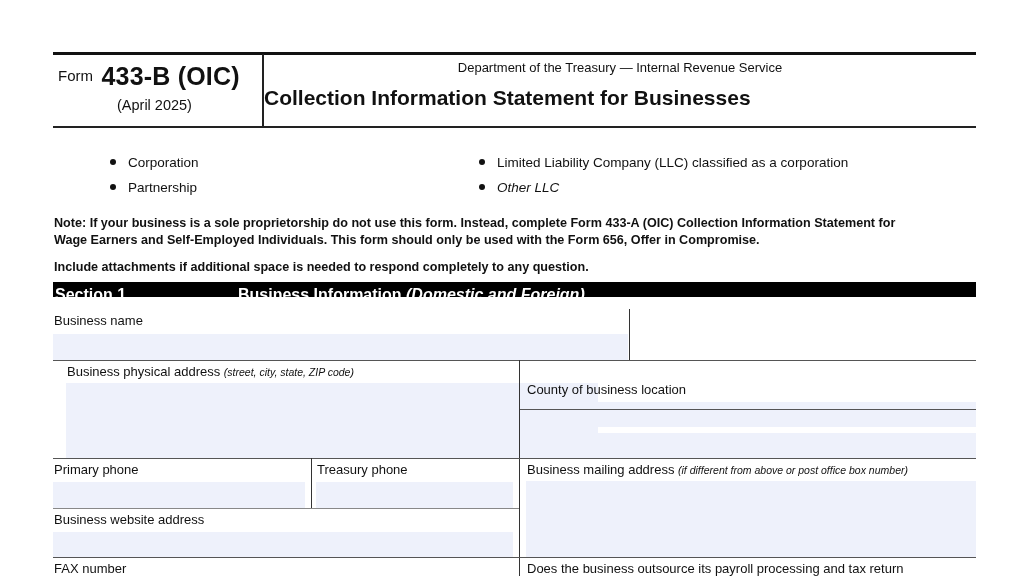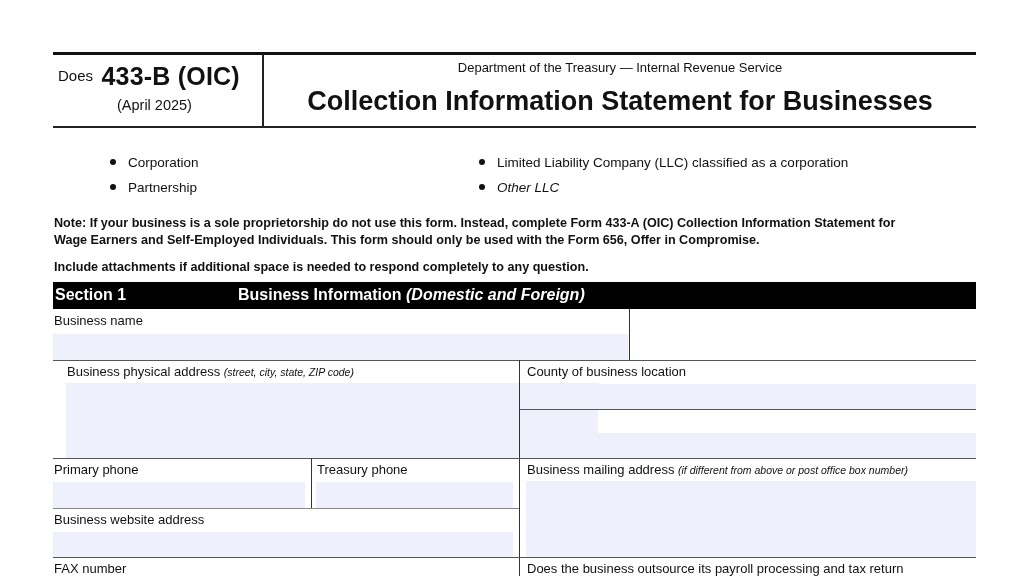--- a/index.html
+++ b/index.html
@@ -13,31 +13,31 @@
 
   
   .hdr-top-rule { position: absolute; left: 53px; top: 52px; width: 923px; height: 3px; background: #111; }
   .hdr-bottom-rule { position: absolute; left: 53px; top: 126px; width: 923px; height: 2px; background: #222; }
   .hdr-divider { position: absolute; left: 262px; top: 54px; width: 2px; height: 73px; background: #222; }
   .form-id { position: absolute; left: 58px; top: 62px; white-space: nowrap; }
   .form-id .form-word { font-size: 15px; vertical-align: 4px; }
   .form-id .form-num { font-size: 25px; font-weight: bold; margin-left: 4px; letter-spacing: 0.2px; }
   .form-date { position: absolute; left: 117px; top: 97px; font-size: 14.5px; }
   .agency { position: absolute; left: 264px; width: 712px; top: 60px; text-align: center; font-size: 13px; }
-  .form-title { position: absolute; left: 264px; width: 712px; top: 86px; text-align: center; font-size: 27px; font-weight: bold; }
+  .form-title { position: absolute; left: 264px; width: 712px; top: 86px; font-size: 21px; font-weight: bold; }
 
   
   .intro { position: absolute; left: 54px; top: 131px; font-size: 13px; font-weight: bold; }
   .bullet { position: absolute; font-size: 13.5px; white-space: nowrap; }
   .bullet .dot { display: inline-block; width: 6px; height: 6px; border-radius: 50%; background: #111; vertical-align: 2px; margin-right: 12px; }
   .note { position: absolute; left: 54px; top: 215px; width: 925px; font-size: 12.6px; font-weight: bold; line-height: 17px; }
   .attach { position: absolute; left: 54px; top: 260px; font-size: 12.6px; font-weight: bold; }
 
   
-  .section-bar { position: absolute; left: 53px; top: 282px; width: 923px; height: 27px; background: #000; color: #fff; }
+  .section-bar { position: absolute; left: 53px; top: 282px; width: 923px; height: 15px; background: #000; color: #fff; }
   .section-bar .sec-num { position: absolute; left: 2px; top: 4px; font-size: 16px; font-weight: bold; }
   .section-bar .sec-title { position: absolute; left: 185px; top: 4px; font-size: 16px; font-weight: bold; }
   .section-bar .sec-title i { font-style: italic; }
 
   
   .field { position: absolute; }
   .field .lbl { position: absolute; left: 1px; top: 3px; font-size: 13px; white-space: nowrap; }
   .field .lbl i { font-size: 10.5px; }
   .field .inp { position: absolute; left: 0; right: 0; bottom: 0; background: #eef1fb; border: none; outline: none; }
   .hline { position: absolute; height: 1px; background: #555; }
@@ -46,21 +46,21 @@
 </head>
 <body>
 
 <div class="page">
 
   <div class="hdr-top-rule"></div>
   <div class="hdr-divider"></div>
   <div class="hdr-bottom-rule"></div>
 
   <div class="form-id">
-    <span class="form-word">Does</span>
+    <span class="form-word">Form</span>
     <span class="form-num">433-B (OIC)</span>
   </div>
   <div class="form-date">(April 2025)</div>
   <div class="agency">Department of the Treasury — Internal Revenue Service</div>
   <div class="form-title">Collection Information Statement for Businesses</div>
 
 
   <div class="bullet" style="left:110px; top:155px;">
     <span class="dot"></span><span>Corporation</span>
   </div>
@@ -98,21 +98,21 @@
   <div class="field" style="left:66px; top:361px; width:532px; height:97px;">
     <span class="lbl">
       <span>Business physical address</span>
       <i>(street, city, state, ZIP code)</i>
     </span>
     <textarea class="inp" style="height: 75px; resize: none;"></textarea>
   </div>
 
   <div class="vline" style="left:519px; top:360px; height:216px;"></div>
 
-  <div class="field" style="left:526px; top:361px; width:450px; height:48px;">
+  <div class="field" style="left:526px; top:379px; width:450px; height:48px;">
     <span class="lbl">County of business location</span>
     <input class="inp" style="height: 25px;" value="">
   </div>
   <div class="hline" style="left:520px; top:409px; width:456px;"></div>
 
   <div class="field" style="left:526px; top:410px; width:450px; height:48px;">
     <input class="inp" style="height: 25px;" value="">
   </div>
   <div class="hline" style="left:53px; top:458px; width:923px;"></div>
 

